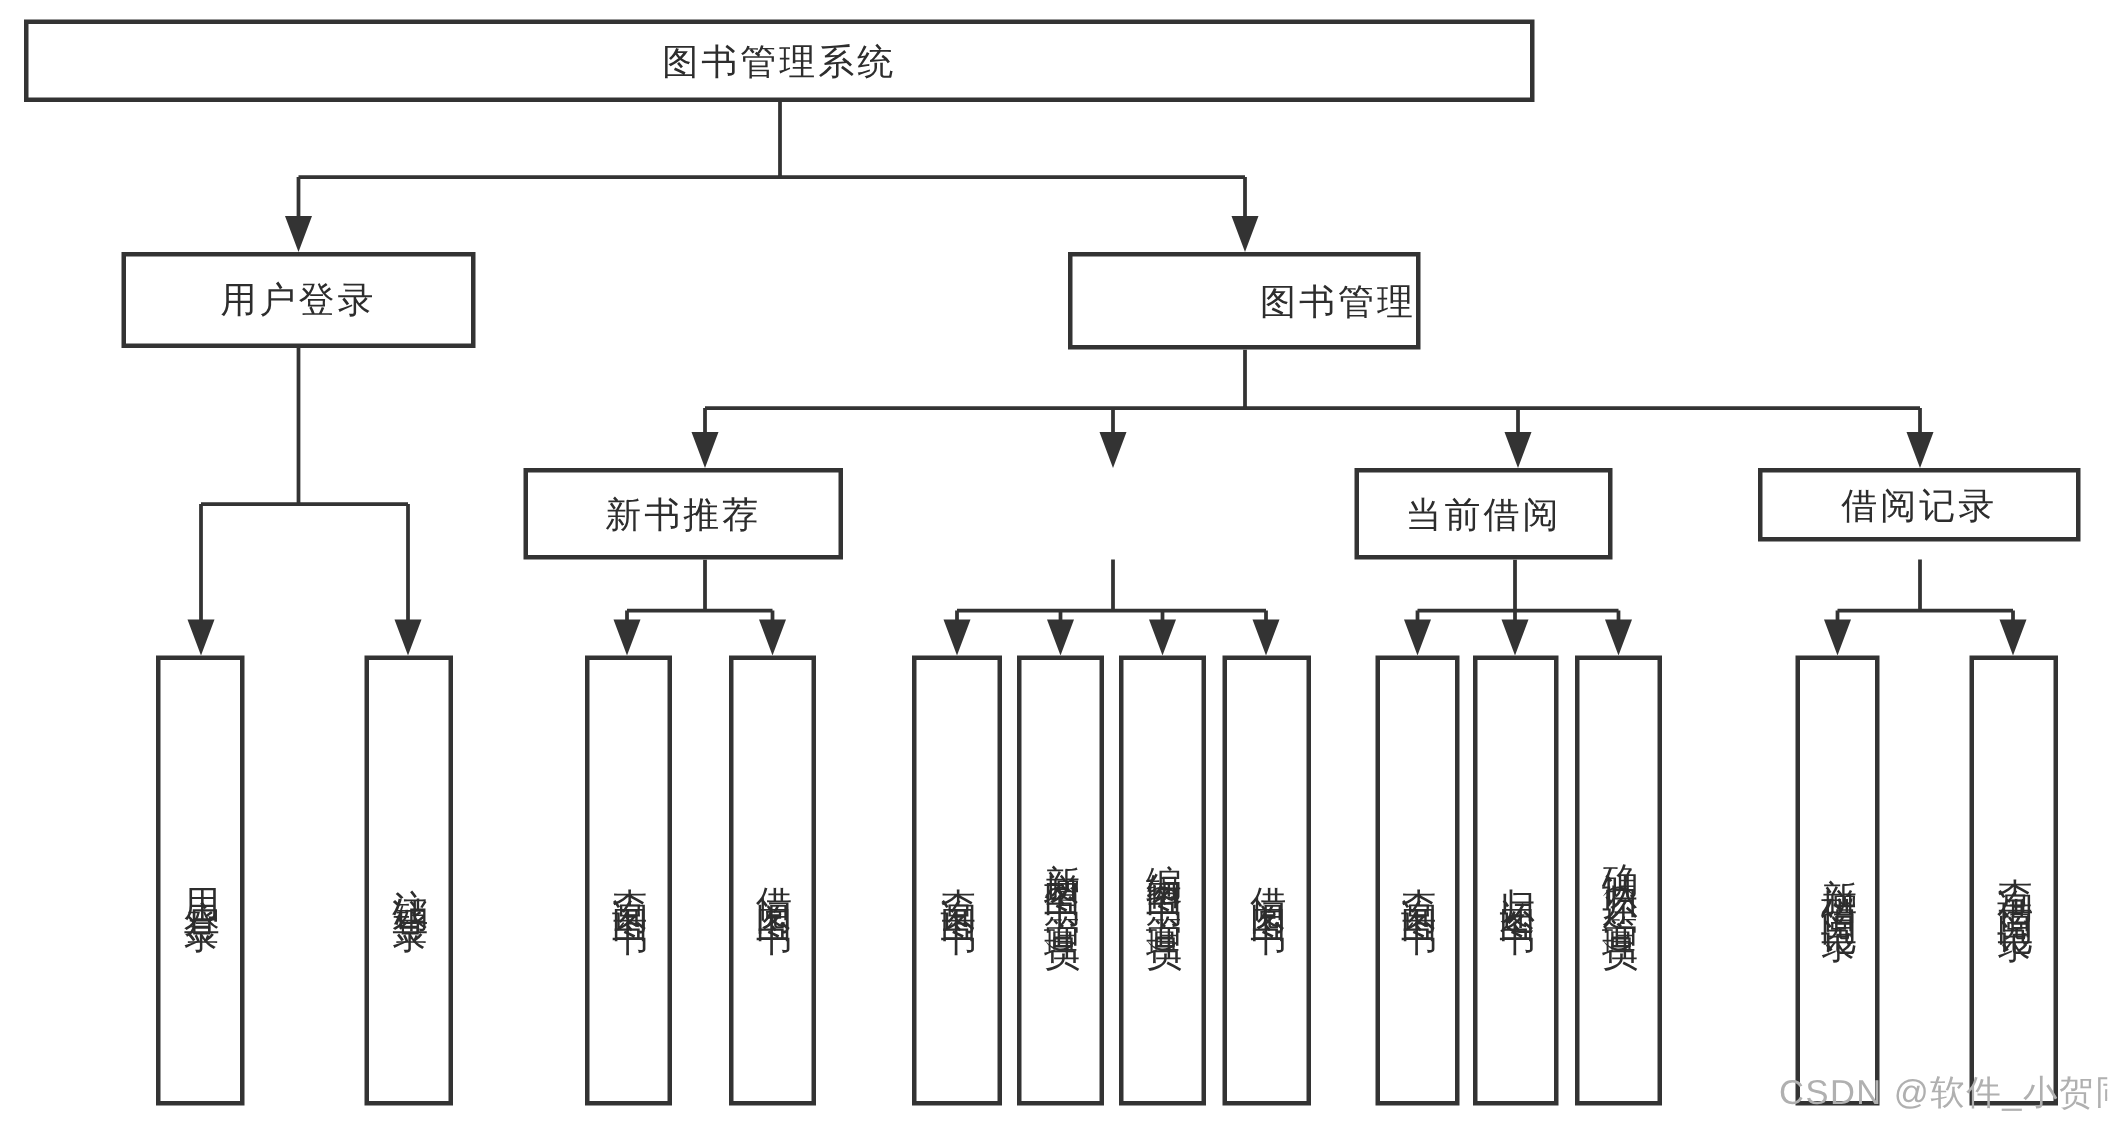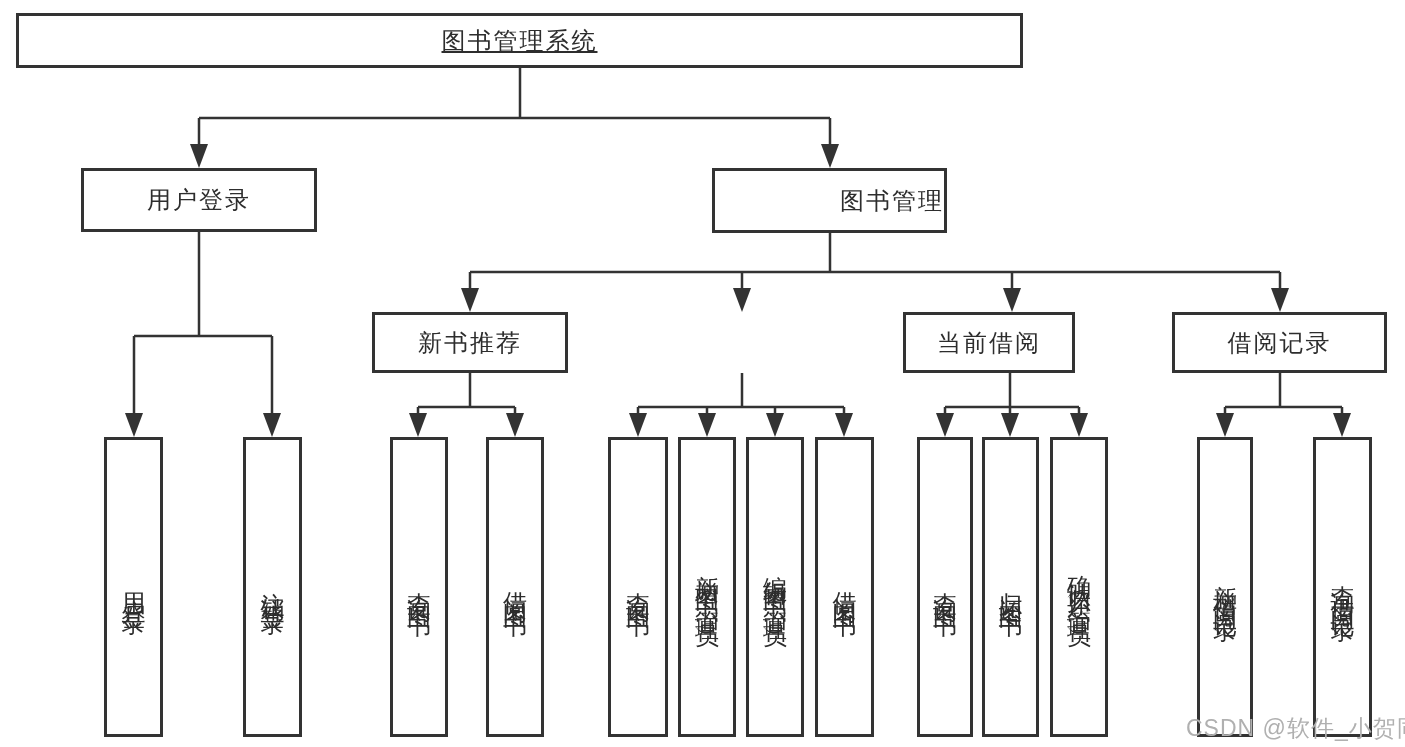--- a/index.html
+++ b/index.html
@@ -56,38 +56,38 @@
          M461 288 L479 288 L470 312 Z  M733 288 L751 288 L742 312 Z
          M1003 288 L1021 288 L1012 312 Z  M1271 288 L1289 288 L1280 312 Z
          M409 413 L427 413 L418 437 Z  M506 413 L524 413 L515 437 Z
          M629 413 L647 413 L638 437 Z  M698 413 L716 413 L707 437 Z
          M766 413 L784 413 L775 437 Z  M835 413 L853 413 L844 437 Z
          M936 413 L954 413 L945 437 Z  M1001 413 L1019 413 L1010 437 Z
          M1070 413 L1088 413 L1079 437 Z
          M1216 413 L1234 413 L1225 437 Z  M1333 413 L1351 413 L1342 437 Z" fill="#333333" stroke="none"></path>
   </svg>
 
-  <div class="node" style="left:16px;top:13px;width:1007px;height:55px;text-decoration:underline;">
+  <div class="node" style="left:16px;top:13px;width:1007px;height:55px;">
     <span>图书管理系统</span>
   </div>
 
   <div class="node" style="left:81px;top:168px;width:236px;height:64px;">
     <span>用户登录</span>
   </div>
   <div class="node" style="left:712px;top:168px;width:235px;height:65px;justify-content:flex-end;">
     <span>图书管理</span>
   </div>
 
-  <div class="node" style="left:372px;top:312px;width:196px;height:61px;">
+  <div class="node" style="left:349px;top:312px;width:213px;height:61px;">
     <span>新书推荐</span>
   </div>
   <div class="node" style="left:903px;top:312px;width:172px;height:61px;">
     <span>当前借阅</span>
   </div>
-  <div class="node" style="left:1172px;top:312px;width:215px;height:61px;">
+  <div class="node" style="left:1172px;top:312px;width:215px;height:49px;">
     <span>借阅记录</span>
   </div>
 
   <div class="leaf" style="left:104px;width:59px;">
     <span>用户登录</span>
   </div>
   <div class="leaf" style="left:243px;width:59px;">
     <span>注销登录</span>
   </div>
 

